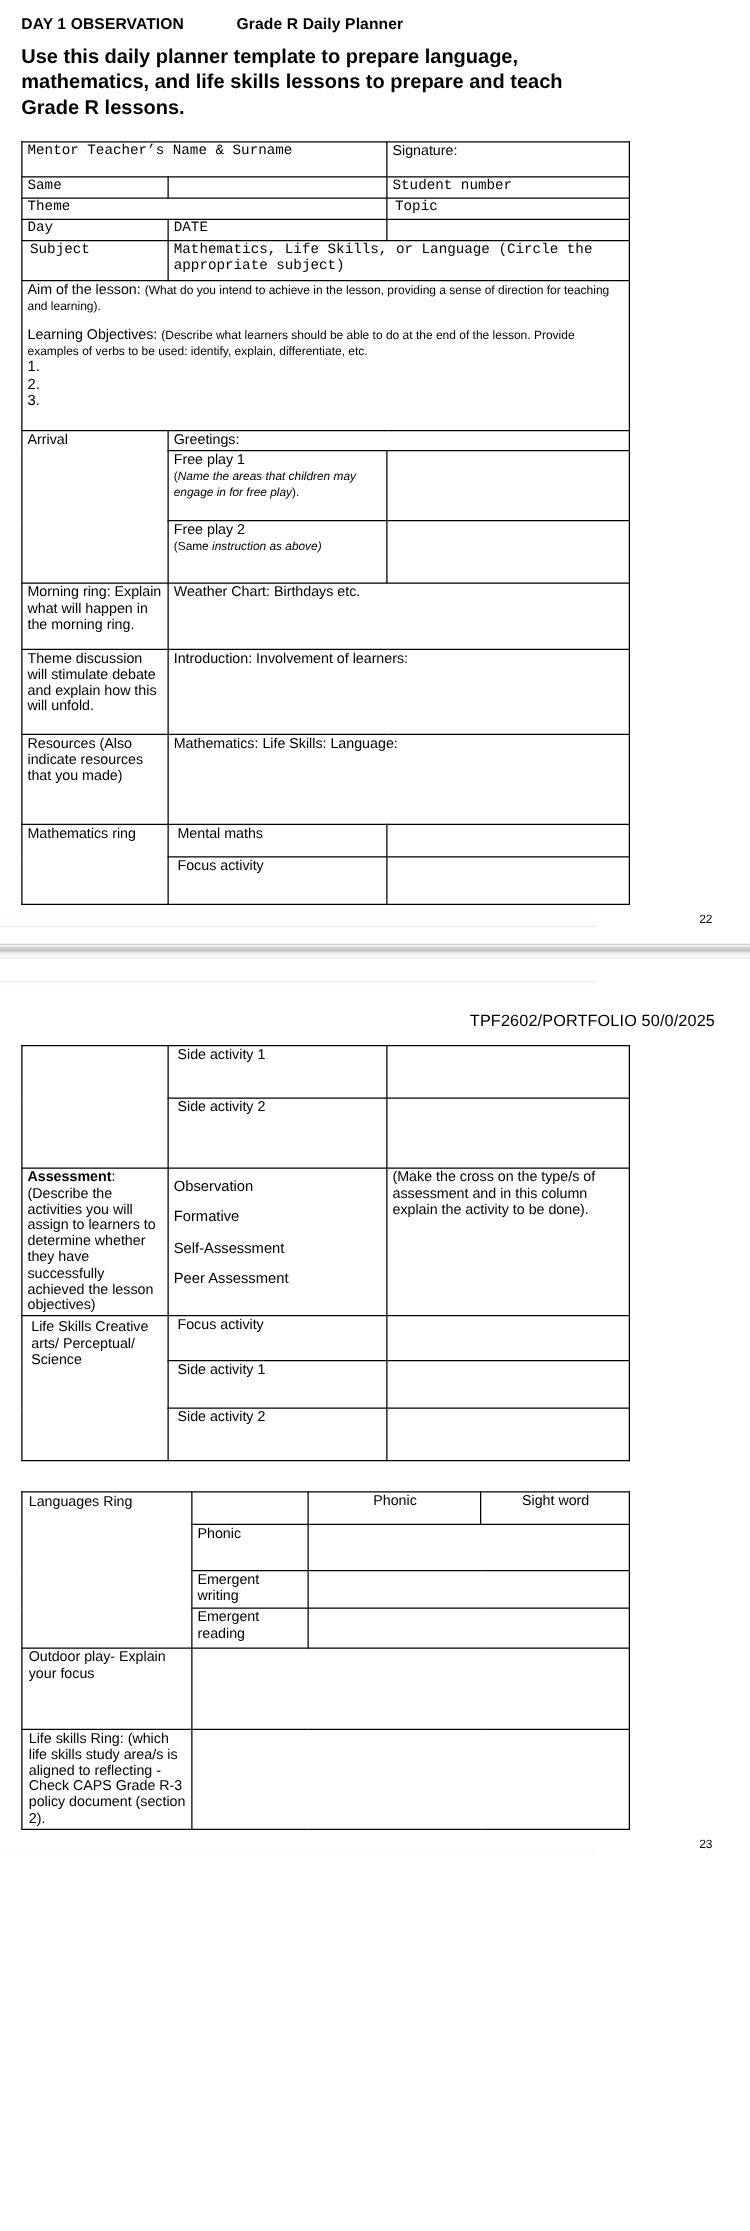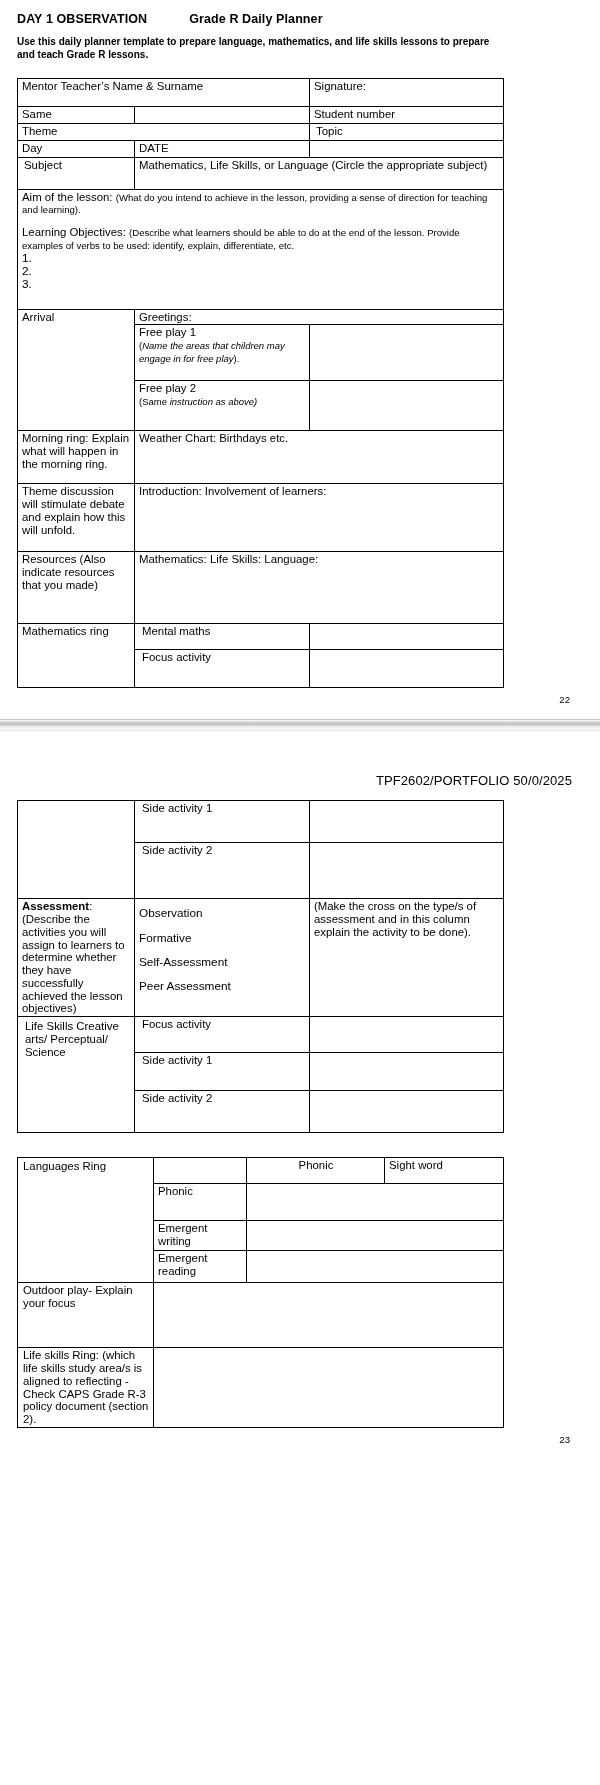--- a/index.html
+++ b/index.html
@@ -28,21 +28,21 @@
     font-weight: bold;
     font-size: 12.5px;
     letter-spacing: 0.1px;
     margin: 4px 0 0 3px;
   }
   .doc-title-row .t1 { margin-right: 42px; }
   .doc-title-row .t2 { }
 
   .intro {
     font-weight: bold;
-    font-size: 10px;
+    font-size: 16px;
     line-height: 1.28;
     margin: 10px 3px 0 3px;
     max-width: 480px;
   }
 
   
   table.planner {
     border-collapse: collapse;
     width: 486px;
     margin: 16px 0 0 3px;
@@ -51,21 +51,21 @@
   table.planner td {
     border: 1.6px solid #000;
     vertical-align: top;
     padding: 1px 3px 1px 4px;
     font-size: 11.4px;
     line-height: 1.12;
     font-weight: 400;
   }
   td.thin { font-size: 9.6px; line-height: 1.14; }
 
-  .lbl-lg { font-size: 12.6px; }
+  .lbl-lg { font-size: 12.6px; font-family: Liberation Mono, monospace; }
   .lbl-md { font-size: 11.6px; }
   .sm { font-size: 9.5px; }
 
   .para-cell { font-size: 12.4px; line-height: 1.14; padding-top: 1px; margin-top: 17px; }
   .para-cell .small { font-size: 9.6px; }
   .para-cell .blankline { display:block; height: 10px; }
   .num { display:block; font-size: 11.8px; line-height:1.12;}
 
   .ital { font-style: italic; }
   .bold { font-weight: bold; }
@@ -296,21 +296,21 @@
         <col style="width:93px">
         <col style="width:138px">
         <col style="width:119px">
       </colgroup>
 
       <tbody>
           <tr>
         <td rowspan="4" class="lbl-md" style="padding-left:5px;padding-top:2px">Languages Ring</td>
         <td style="height:26px"></td>
         <td class="lbl-md" style="text-align:center">Phonic</td>
-        <td class="lbl-md" style="text-align:left">Sight word</td>
+        <td class="lbl-md" style="text-align:center">Sight word</td>
       </tr>
       <tr>
         <td class="lbl-md" style="height:37px">Phonic</td>
         <td colspan="2"></td>
       </tr>
       <tr>
         <td class="lbl-md" style="height:30px">Emergent writing</td>
         <td colspan="2"></td>
       </tr>
       <tr>

